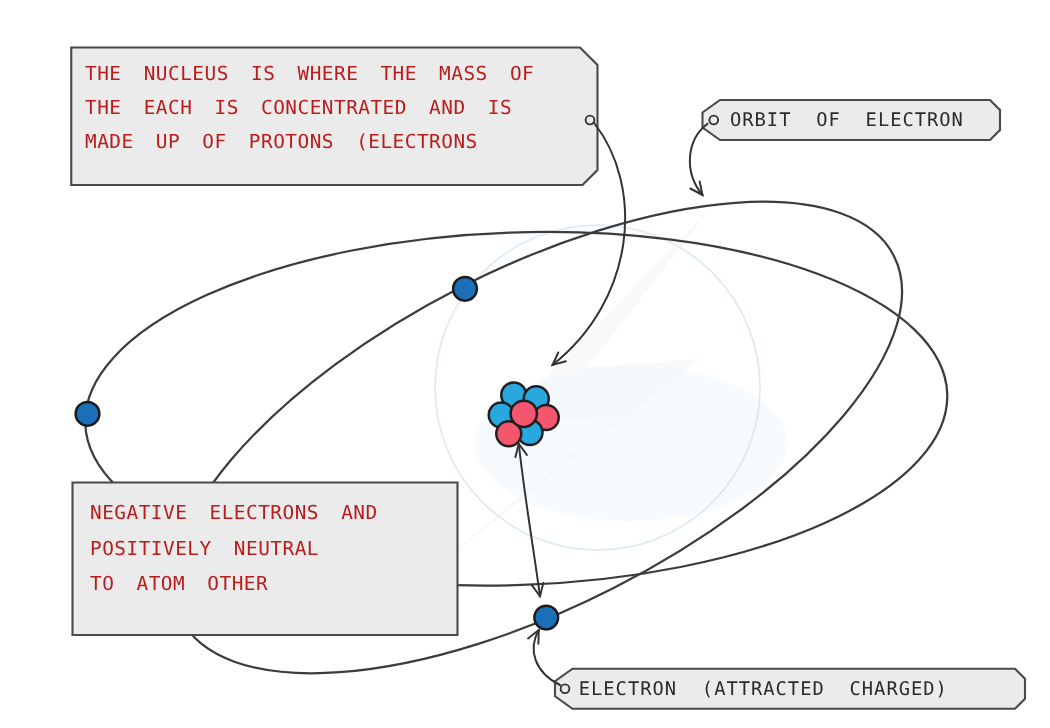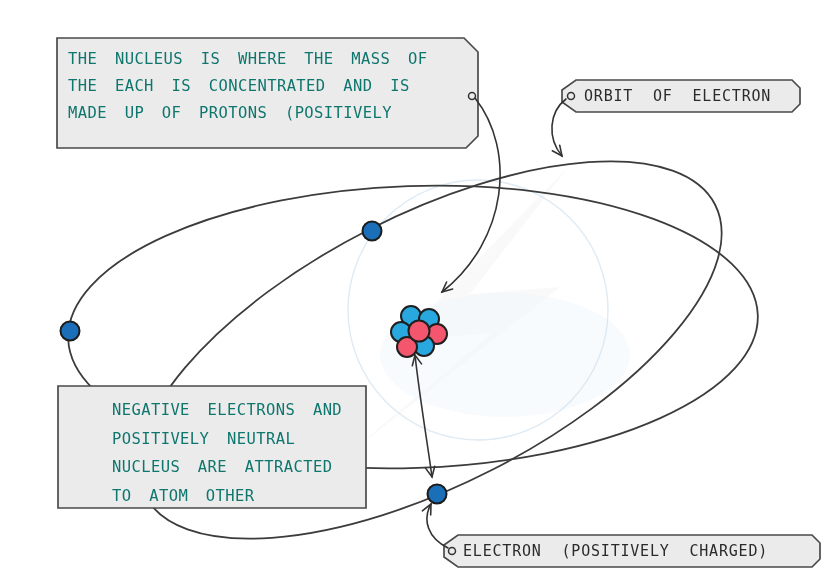--- a/index.html
+++ b/index.html
@@ -1,20 +1,20 @@
 <!DOCTYPE html>
 <html><head>
 <meta charset="utf-8">
 <style>
   html,body{margin:0;padding:0;background:#ffffff;}
   body{width:840px;height:582px;position:relative;overflow:hidden;
        font-family:"DejaVu Sans Mono","Liberation Mono",monospace;}
   #stage{position:absolute;left:0;top:0;width:840px;height:582px;}
   svg{position:absolute;left:0;top:0;}
-  .note-text{position:absolute;color:#0f766e;font-size:15.5px;line-height:27px;
+  .note-text{position:absolute;color:#b91c1c;font-size:15.5px;line-height:27px;
              letter-spacing:0.4px;word-spacing:8px;white-space:nowrap;}
   .tag-text{position:absolute;color:#2b2b2b;font-size:15px;line-height:32px;
             letter-spacing:0.8px;word-spacing:10px;white-space:nowrap;}
 </style>
 </head>
 <body>
 
 <div id="stage">
 
 <svg width="840" height="582" viewBox="0 0 840 582">
@@ -80,27 +80,26 @@
     <circle cx="437" cy="334" r="10" fill="#f4566e"></circle>
     <circle cx="424" cy="346" r="10" fill="#29a8e0"></circle>
     <circle cx="407" cy="347" r="10" fill="#f4566e"></circle>
     <circle cx="419" cy="331" r="10.5" fill="#f4566e"></circle>
   </g>
 </svg>
 
 <div class="note-text" style="left:68px;top:46px;">
   <div>THE NUCLEUS IS WHERE THE MASS OF</div>
   <div>THE EACH IS CONCENTRATED AND IS</div>
-  <div>MADE UP OF PROTONS (POSITIVELY</div>
+  <div>MADE UP OF PROTONS (ELECTRONS</div>
 </div>
 
-<div class="note-text" style="left:72px;top:396px;line-height:28.5px;margin-left:40px;">
+<div class="note-text" style="left:72px;top:396px;line-height:28.5px;">
   <div>NEGATIVE ELECTRONS AND</div>
   <div>POSITIVELY NEUTRAL</div>
-  <div>NUCLEUS ARE ATTRACTED</div>
   <div>TO ATOM OTHER</div>
 </div>
 
 <div class="tag-text" style="left:584px;top:80px;">ORBIT OF ELECTRON</div>
 
-<div class="tag-text" style="left:463px;top:535px;">ELECTRON (POSITIVELY CHARGED)</div>
+<div class="tag-text" style="left:463px;top:535px;">ELECTRON (ATTRACTED CHARGED)</div>
 
 </div>
 
 </body></html>

